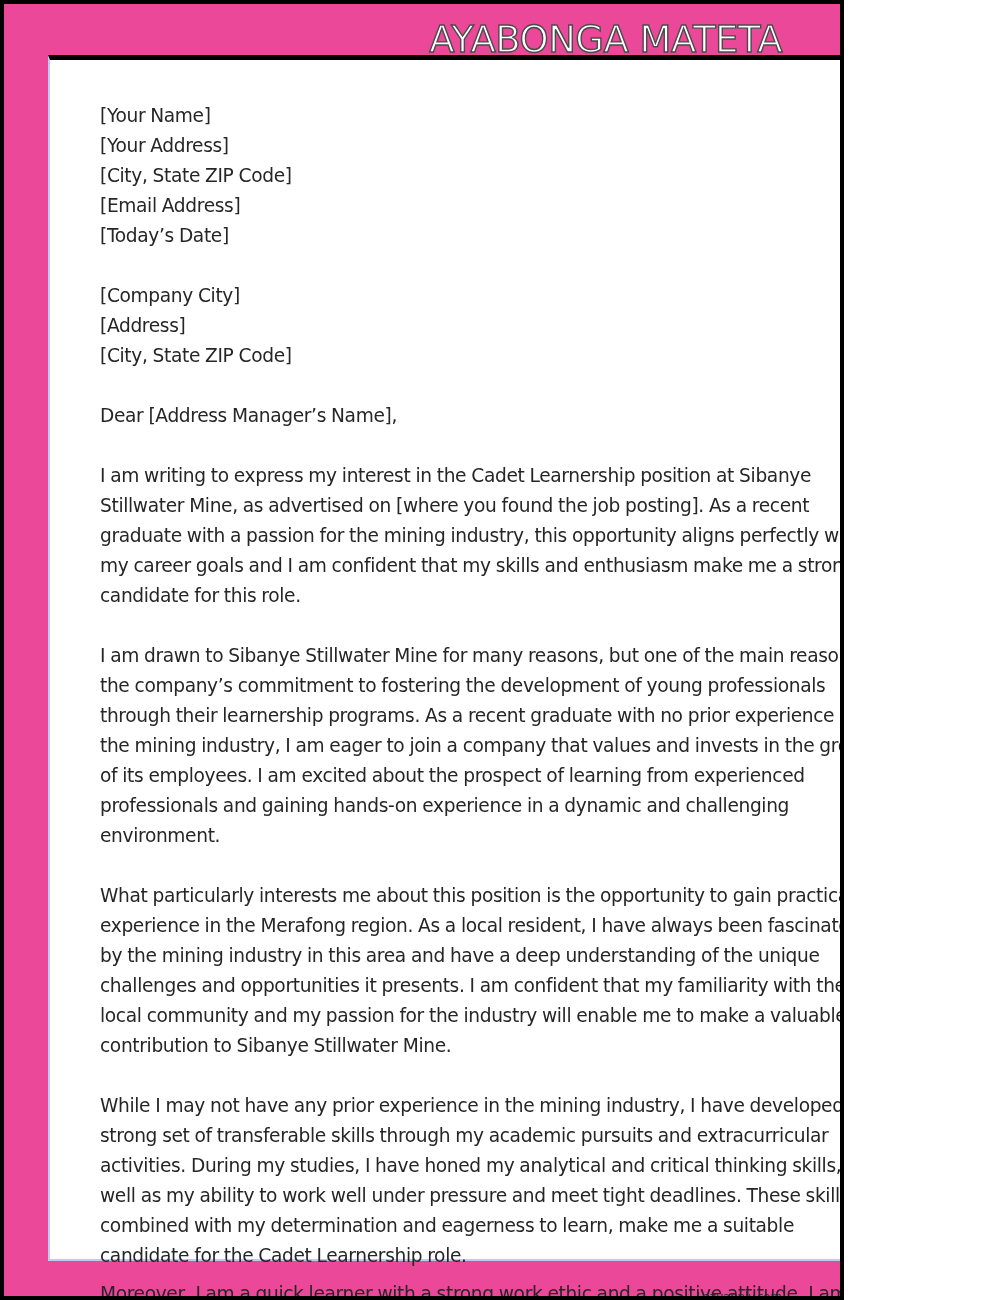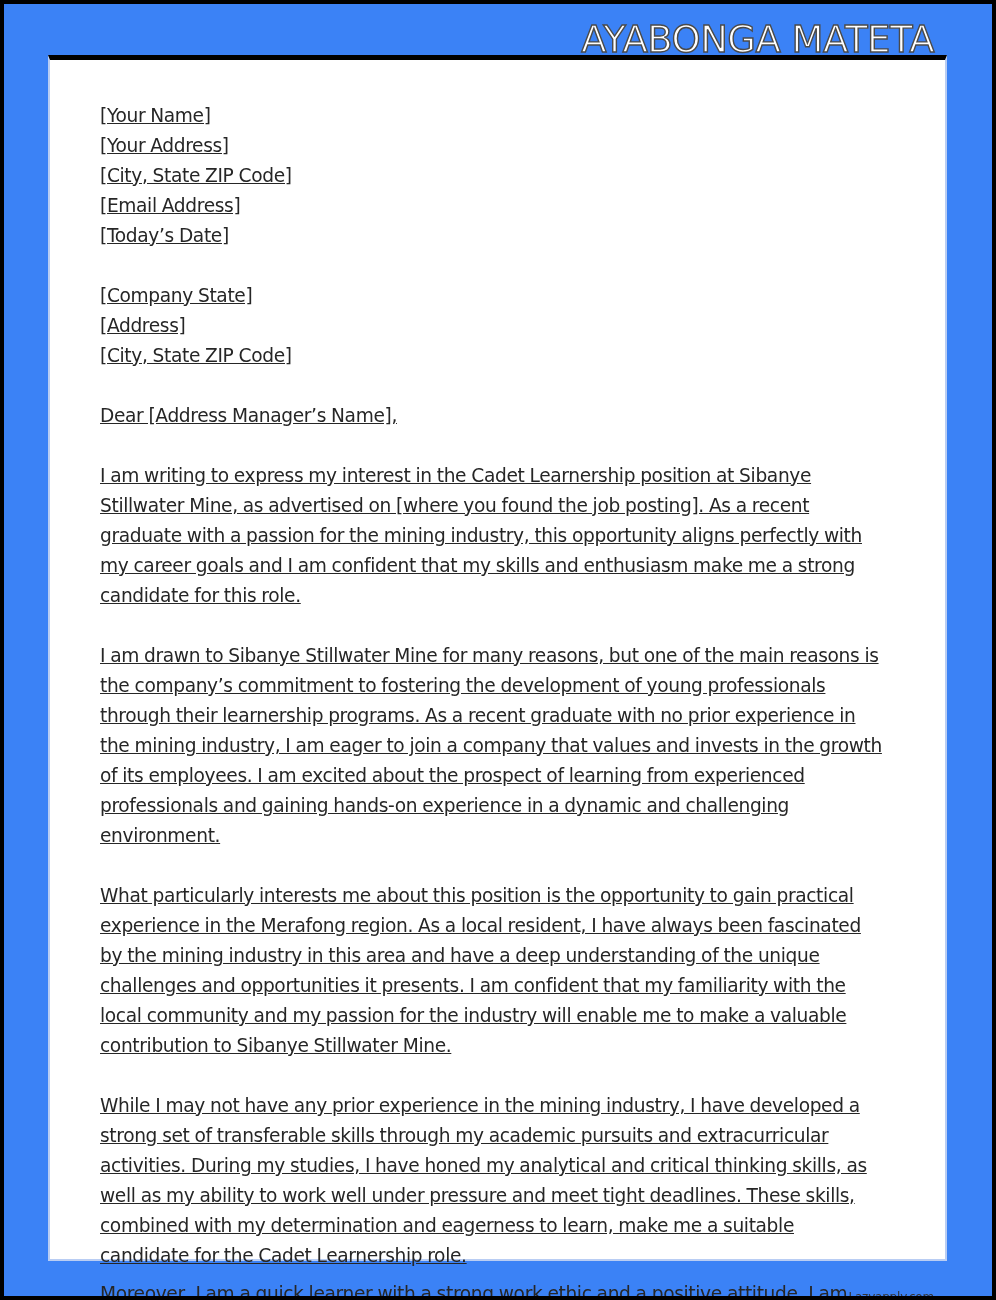--- a/index.html
+++ b/index.html
@@ -3,25 +3,25 @@
 <meta charset="utf-8">
 <style>
   html, body { margin: 0; padding: 0; }
   body {
     width: 996px; height: 1300px; overflow: hidden;
     position: relative;
     font-family: "DejaVu Sans", sans-serif;
   }
   .frame {
     position: absolute; left: 0; top: 0;
-    width: 996px; height: 1300px;
+    width: 844px; height: 1300px;
     box-sizing: border-box;
     border: 4px solid #000;
     border-bottom-width: 4px;
-    background: #3b82f6;
+    background: #ec4899;
     overflow: hidden;
   }
   .title {
     position: absolute;
     right: 58px; top: 12px;
     font-family: "DejaVu Sans", sans-serif;
     font-size: 37px;
     letter-spacing: -0.5px;
     color: #ffffff;
     -webkit-text-stroke: 1.4px #4a4a4a;
@@ -42,21 +42,21 @@
   .content {
     position: absolute;
     left: 96px; top: 97px;
     width: 800px;
     font-size: 18.6px;
     line-height: 30px;
     color: #262626;
     letter-spacing: -0.35px;
     word-spacing: -0.5px;
   }
-  .content p { margin: 0 12px 30px 0; text-decoration: underline; }
+  .content p { margin: 0 12px 30px 0; }
   .content .line { display: block; }
   .footer-mark {
     position: absolute;
     right: 58px; top: 1246px;
     font-size: 12px;
     color: #333;
     letter-spacing: -0.2px;
     margin-top: 40px;
   }
   .overflow-para {
@@ -80,21 +80,21 @@
 
   <div class="content">
     <p>
       <span class="line">[Your Name]</span>
       <span class="line">[Your Address]</span>
       <span class="line">[City, State ZIP Code]</span>
       <span class="line">[Email Address]</span>
       <span class="line">[Today’s Date]</span>
     </p>
     <p>
-      <span class="line">[Company State]</span>
+      <span class="line">[Company City]</span>
       <span class="line">[Address]</span>
       <span class="line">[City, State ZIP Code]</span>
     </p>
     <p>Dear [Address Manager’s Name],</p>
     <p>I am writing to express my interest in the Cadet Learnership position at Sibanye Stillwater Mine, as advertised on [where you found the job posting]. As a recent graduate with a passion for the mining industry, this opportunity aligns perfectly with my career goals and I am confident that my skills and enthusiasm make me a strong candidate for this role.</p>
     <p>I am drawn to Sibanye Stillwater Mine for many reasons, but one of the main reasons is the company’s commitment to fostering the development of young professionals through their learnership programs. As a recent graduate with no prior experience in the mining industry, I am eager to join a company that values and invests in the growth of its employees. I am excited about the prospect of learning from experienced professionals and gaining hands-on experience in a dynamic and challenging environment.</p>
     <p>What particularly interests me about this position is the opportunity to gain practical experience in the Merafong region. As a local resident, I have always been fascinated by the mining industry in this area and have a deep understanding of the unique challenges and opportunities it presents. I am confident that my familiarity with the local community and my passion for the industry will enable me to make a valuable contribution to Sibanye Stillwater Mine.</p>
     <p>While I may not have any prior experience in the mining industry, I have developed a strong set of transferable skills through my academic pursuits and extracurricular activities. During my studies, I have honed my analytical and critical thinking skills, as well as my ability to work well under pressure and meet tight deadlines. These skills, combined with my determination and eagerness to learn, make me a suitable candidate for the Cadet Learnership role.</p>
   </div>
 

